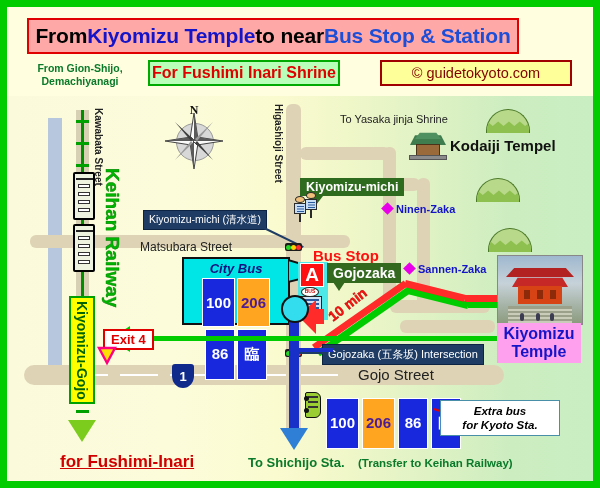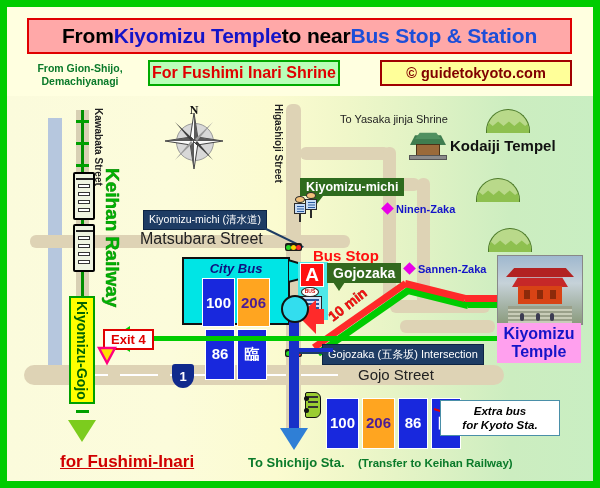--- a/index.html
+++ b/index.html
@@ -9,37 +9,37 @@
   
   .frame-outer{position:absolute;inset:0;background:#00cc00;}
   .frame-inner{position:absolute;left:7px;top:7px;right:7px;bottom:7px;background:#ffffd9;}
 
   
   .map-bg{position:absolute;left:7px;top:96px;right:7px;bottom:7px;
     background:linear-gradient(90deg,#fbfbdc 0%,#fcfcdb 28%,#fbfbd0 46%,#f0f7c9 58%,#dff2c4 72%,#ccedc0 86%,#c9eec2 100%);}
   .hdr-bg{position:absolute;left:7px;top:7px;right:7px;height:89px;background:#ffffe0;}
 
   
-  .title-box{position:absolute;left:27px;top:18px;width:545px;height:36px;
+  .title-box{position:absolute;left:27px;top:18px;width:492px;height:36px;
     background:#ffa8a8;border:2px solid #e00000;box-sizing:border-box;
     display:flex;align-items:center;justify-content:center;}
   .title-box span{font-size:21px;font-weight:bold;white-space:nowrap;letter-spacing:-.2px;}
   .t-blk{color:#000;}
   .t-blu{color:#1414c8;}
   .t-grn{color:#1d4ed8;}
   .from-gion{position:absolute;left:24px;top:62px;width:112px;text-align:center;
     color:#0a7a2a;font-size:10.5px;font-weight:bold;line-height:13px;}
   .fushimi-box{position:absolute;left:148px;top:60px;width:192px;height:26px;
     background:#b9ffb9;border:2px solid #00aa00;box-sizing:border-box;
     display:flex;align-items:center;justify-content:center;}
   .fushimi-box span{color:#e00000;font-size:16px;font-weight:bold;}
   .credit-box{position:absolute;left:380px;top:60px;width:192px;height:26px;
     background:#ffff99;border:2px solid #a00000;box-sizing:border-box;
     display:flex;align-items:center;justify-content:center;}
-  .credit-box span{color:#800000;font-size:14.5px;font-weight:bold;}
+  .credit-box span{color:#800000;font-size:14.5px;font-weight:normal;}
 
   
   .road{position:absolute;background:#ded3b5;}
   .road-h{height:13px;border-radius:6px;}
   .road-v{width:13px;border-radius:6px;}
   .bigroad{position:absolute;background:#ded3b5;}
   .river{position:absolute;background:#b6c7de;}
   .dash{position:absolute;height:2px;background:#fff;}
 
   
@@ -336,21 +336,21 @@
   <div class="diamond" style="left:405px;top:264px;"></div>
   <div class="plain-lbl blu-txt" style="left:418px;top:263px;">
     <span>Sannen-Zaka</span>
   </div>
 
   <div class="navybox" style="left:143px;top:210px;">
     <span>Kiyomizu-michi (清水道)</span>
   </div>
   <div style="position:absolute;left:262px;top:226px;width:46px;height:2px;background:#1e3c64;transform:rotate(26deg);transform-origin:0 50%;"></div>
 
-  <div class="plain-lbl" style="left:140px;top:230px;font-size:16px;">
+  <div class="plain-lbl" style="left:140px;top:240px;font-size:12px;">
     <span>Matsubara Street</span>
   </div>
 
   <div class="bs" style="left:292px;top:196px;">
     <div class="top"></div>
     <div class="sign">
         <i></i>
       </div>
     <div class="pole"></div>
   </div>

